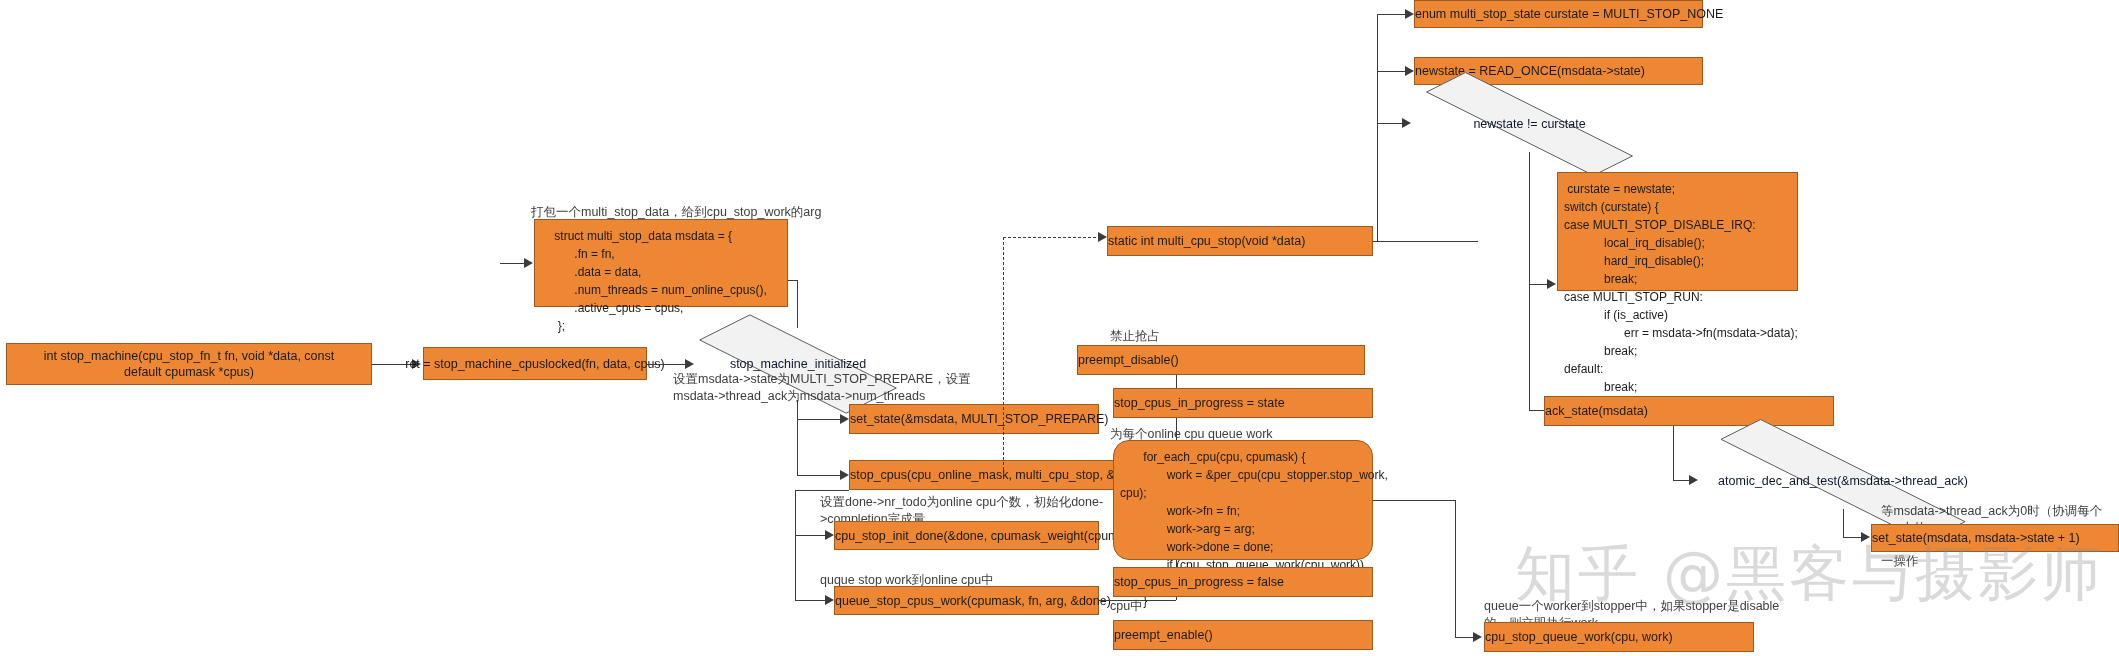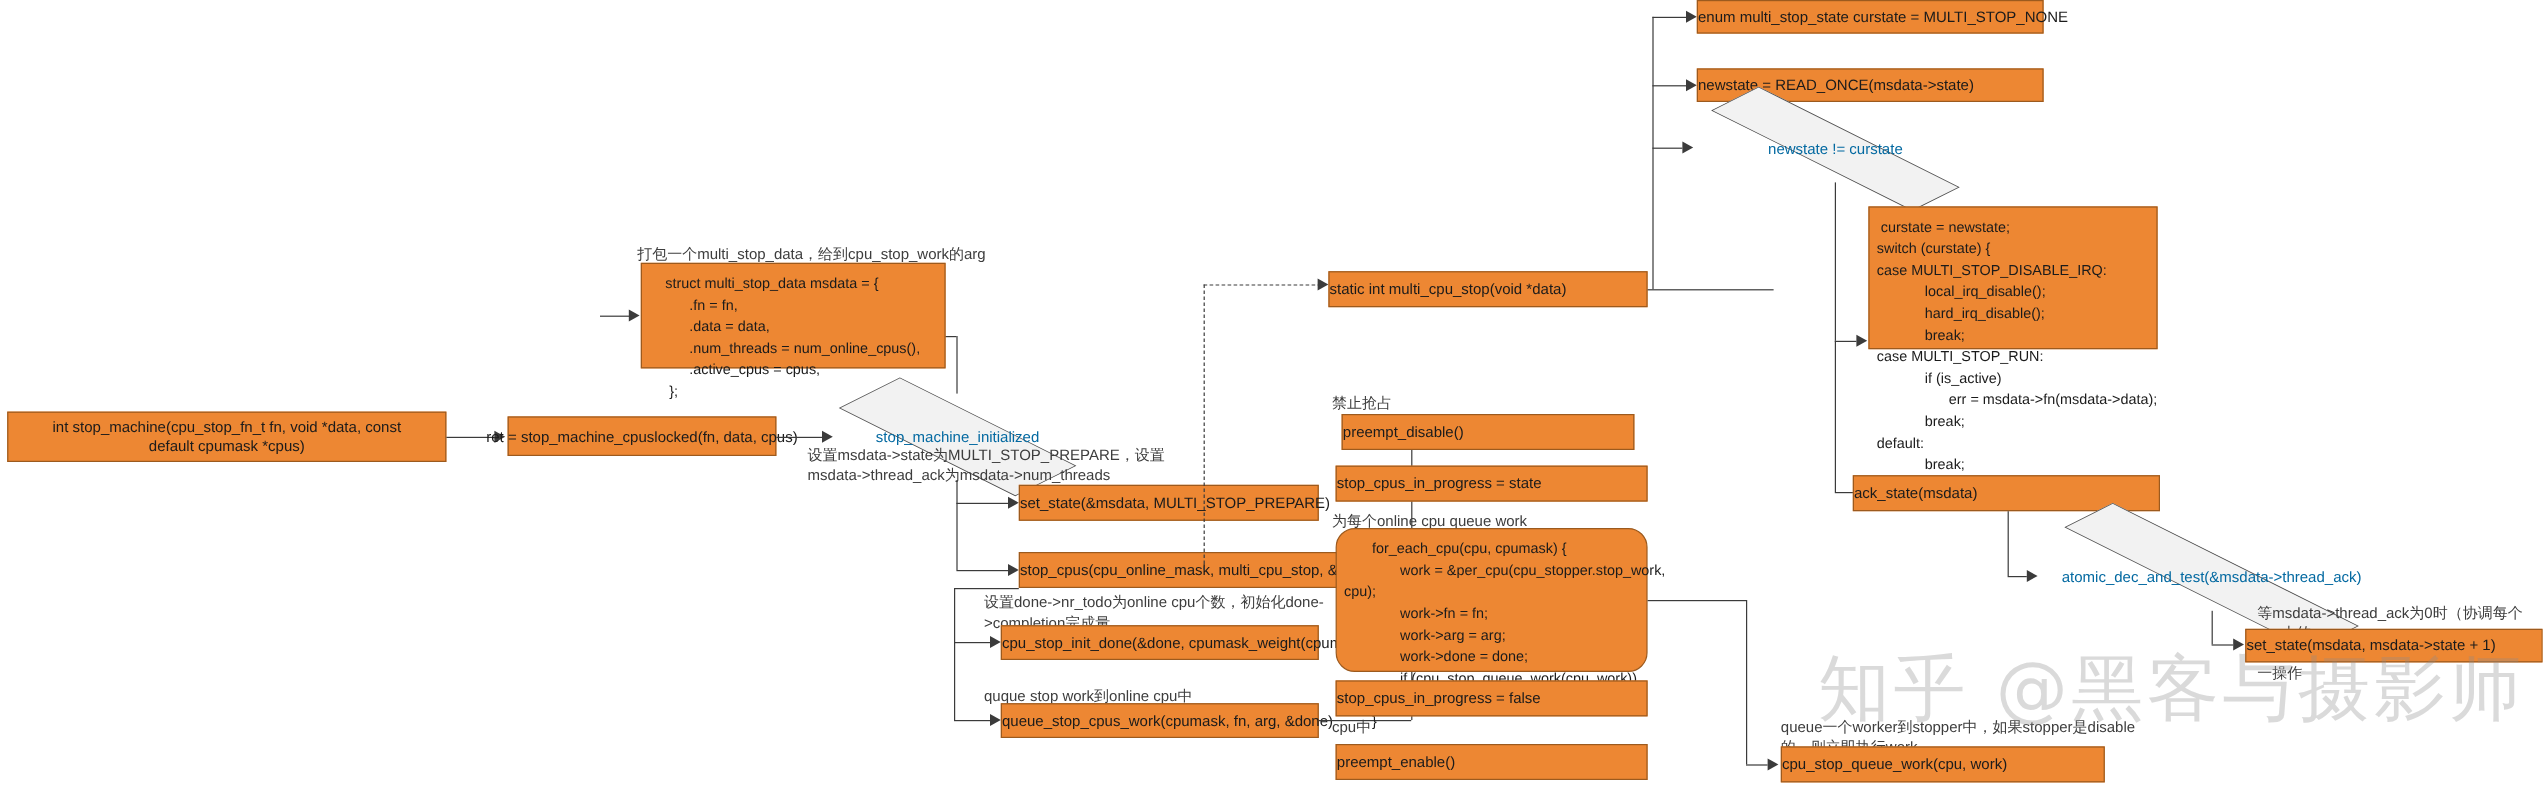--- a/index.html
+++ b/index.html
@@ -15,21 +15,21 @@
     padding:3px 0;white-space:pre;
   }
   .node.center{justify-content:center;text-align:center;}
   .node.code{
     align-items:flex-start;white-space:pre;
     font-size:12px;line-height:1.5;padding:7px 6px;
   }
   .diamond{
     position:absolute;box-sizing:border-box;
     display:flex;align-items:center;justify-content:center;
-    color:#0369a1;font-size:12.5px;text-align:center;
+    color:#0f172a;font-size:12.5px;text-align:center;
   }
   .diamond .dshape{
     position:absolute;inset:0;
     background:#F2F2F2;border:1px solid #4a4a4a;
     transform:scaleY(.5) rotate(45deg);
     transform-origin:center;
   }
   .diamond .dlabel{position:relative;z-index:2;}
   .note{
     position:absolute;color:#3d3d3d;font-size:12.5px;line-height:1.32;
@@ -118,21 +118,21 @@
   <div class="arr r" style="left:825px;top:595px;"></div>
   <div class="node" style="left:834px;top:586px;width:265px;height:29px;">queue_stop_cpus_work(cpumask, fn, arg, &amp;done)</div>
 
   <div class="ln h" style="left:1099px;top:600px;width:77px;"></div>
   <div class="ln v" style="left:1176px;top:360px;height:240px;"></div>
 
   <div class="note" style="left:1110px;top:328px;width:240px;">禁止抢占</div>
 
   <div class="ln h" style="left:1176px;top:360px;width:28px;"></div>
   <div class="arr r" style="left:1204px;top:355px;"></div>
-  <div class="node" style="left:1118px;top:345px;width:244px;height:30px;">preempt_disable()</div>
+  <div class="node" style="left:1077px;top:345px;width:288px;height:30px;">preempt_disable()</div>
 
   <div class="ln h" style="left:1176px;top:403px;width:28px;"></div>
   <div class="arr r" style="left:1204px;top:398px;"></div>
   <div class="node" style="left:1113px;top:388px;width:260px;height:30px;">stop_cpus_in_progress = state</div>
 
   <div class="note" style="left:1110px;top:426px;width:260px;">为每个online cpu queue work</div>
 
   <div class="ln h" style="left:1176px;top:500px;width:28px;"></div>
   <div class="arr r" style="left:1204px;top:495px;"></div>
   <div class="node code" style="left:1113px;top:440px;width:260px;height:120px;border-radius:16px;">       for_each_cpu(cpu, cpumask) {
@@ -201,21 +201,21 @@
                   err = msdata-&gt;fn(msdata-&gt;data);
             break;
 default:
             break;
 }</div>
 
   <div class="ln v" style="left:1529px;top:284px;height:126px;"></div>
   <div class="ln h" style="left:1529px;top:410px;width:18px;"></div>
   <div class="arr r" style="left:1547px;top:405px;"></div>
 
-  <div class="node" style="left:1544px;top:396px;width:256px;height:30px;">ack_state(msdata)</div>
+  <div class="node" style="left:1544px;top:396px;width:290px;height:30px;">ack_state(msdata)</div>
 
   <div class="ln v" style="left:1673px;top:426px;height:54px;"></div>
   <div class="ln h" style="left:1673px;top:480px;width:16px;"></div>
   <div class="arr r" style="left:1689px;top:475px;"></div>
 
   <div class="diamond" style="left:1698px;top:452px;width:290px;height:57px;">
     <div class="dshape"></div>
     <div class="dlabel">atomic_dec_and_test(&amp;msdata-&gt;thread_ack)</div>
   </div>
 

